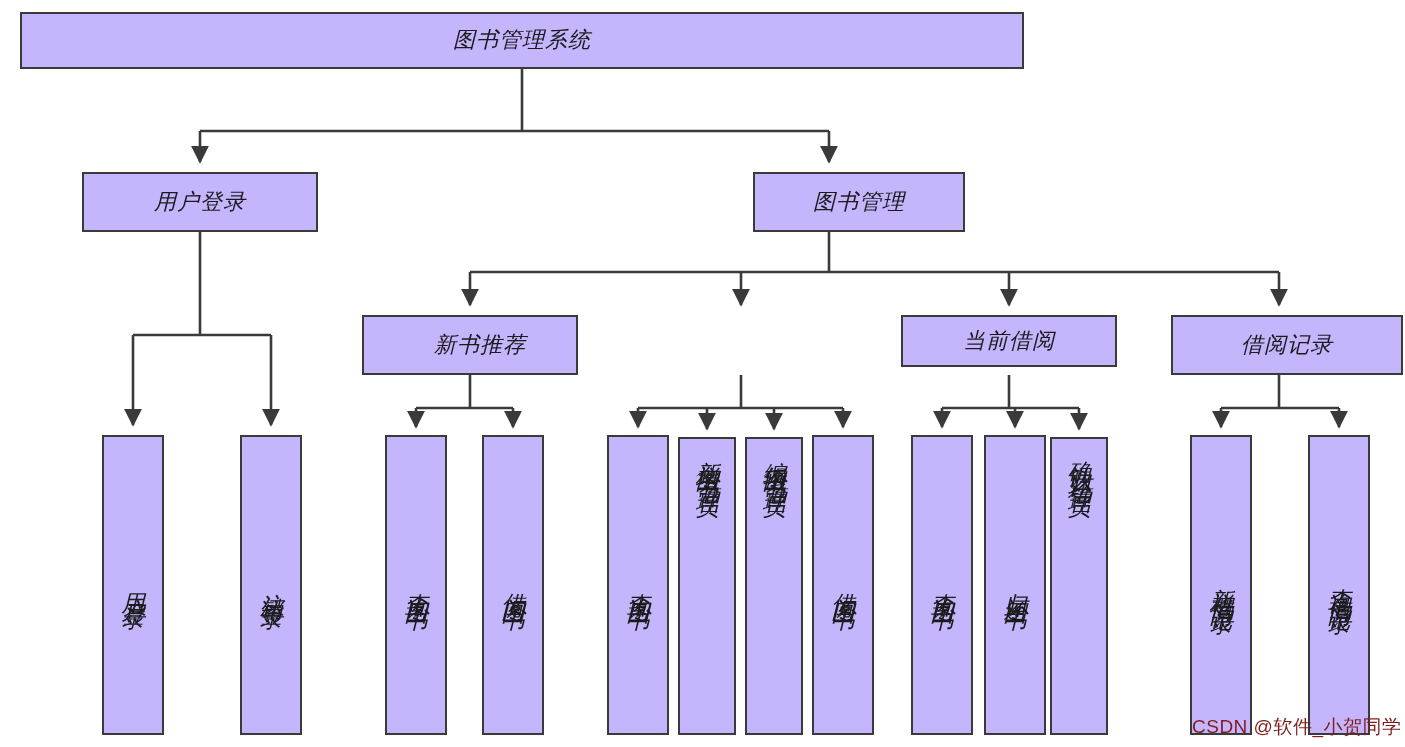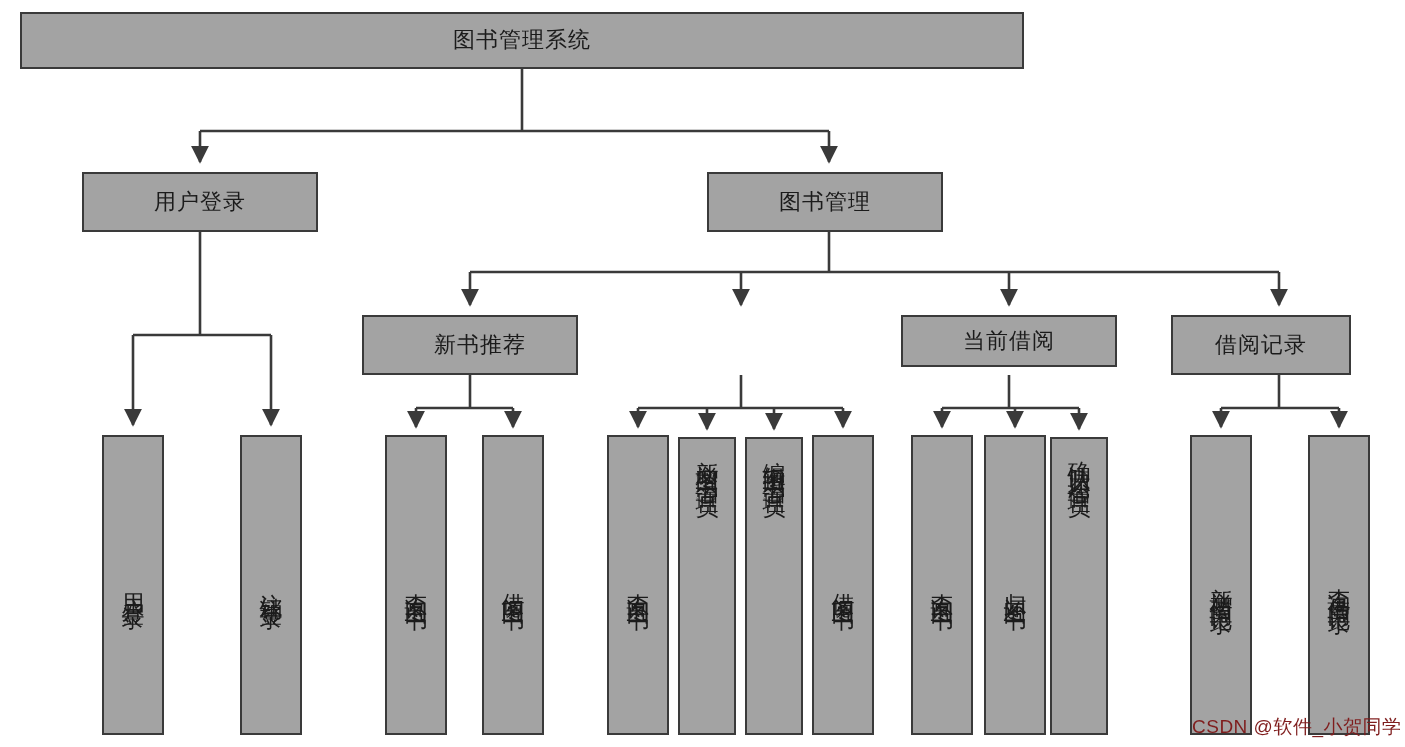--- a/index.html
+++ b/index.html
@@ -22,27 +22,28 @@
     position: absolute;
     left: 0;
     top: 0;
     width: 1405px;
     height: 747px;
     pointer-events: none;
   }
   .node {
     position: absolute;
     box-sizing: border-box;
-    background: #a3a3a3;
+    background: #c4b5fd;
     border: 2px solid #3a3a3a;
     display: flex;
     align-items: center;
     justify-content: center;
     color: #1b1b1b;
     z-index: 2;
+    font-style: italic;
   }
   .node .lbl {
     display: block;
     text-align: center;
     line-height: 1.28;
     white-space: pre;
   }
   
   .node.horiz .lbl {
     font-size: 22px;
@@ -134,31 +135,31 @@
     </g>
   </svg>
 
   <div class="node root horiz" id="n-root" style="left: 20px; top: 12px; width: 1004px; height: 57px;">
     <span class="lbl">图书管理系统</span>
   </div>
 
   <div class="node horiz" id="n-l2-0" style="left: 82px; top: 172px; width: 236px; height: 60px;">
     <span class="lbl">用户登录</span>
   </div>
-  <div class="node horiz" id="n-l2-1" style="left: 707px; top: 172px; width: 236px; height: 60px; justify-content: center;">
+  <div class="node horiz" id="n-l2-1" style="left: 753px; top: 172px; width: 212px; height: 60px; justify-content: center;">
     <span class="lbl">图书管理</span>
   </div>
 
   <div class="node horiz" id="n-l3-0" style="left: 362px; top: 315px; width: 216px; height: 60px; padding-left: 20px;">
     <span class="lbl">新书推荐</span>
   </div>
   <div class="node horiz" id="n-l3-2" style="left: 901px; top: 315px; width: 216px; height: 52px;">
     <span class="lbl">当前借阅</span>
   </div>
-  <div class="node horiz" id="n-l3-3" style="left: 1171px; top: 315px; width: 180px; height: 60px;">
+  <div class="node horiz" id="n-l3-3" style="left: 1171px; top: 315px; width: 232px; height: 60px;">
     <span class="lbl">借阅记录</span>
   </div>
 
   <div class="node vert mid" id="n-leaf-0" style="left: 102px; top: 435px; width: 62px; height: 300px;">
     <span class="lbl">用户登录</span>
   </div>
   <div class="node vert mid" id="n-leaf-1" style="left: 240px; top: 435px; width: 62px; height: 300px;">
     <span class="lbl">注销登录</span>
   </div>
   <div class="node vert mid" id="n-leaf-2" style="left: 385px; top: 435px; width: 62px; height: 300px;">

